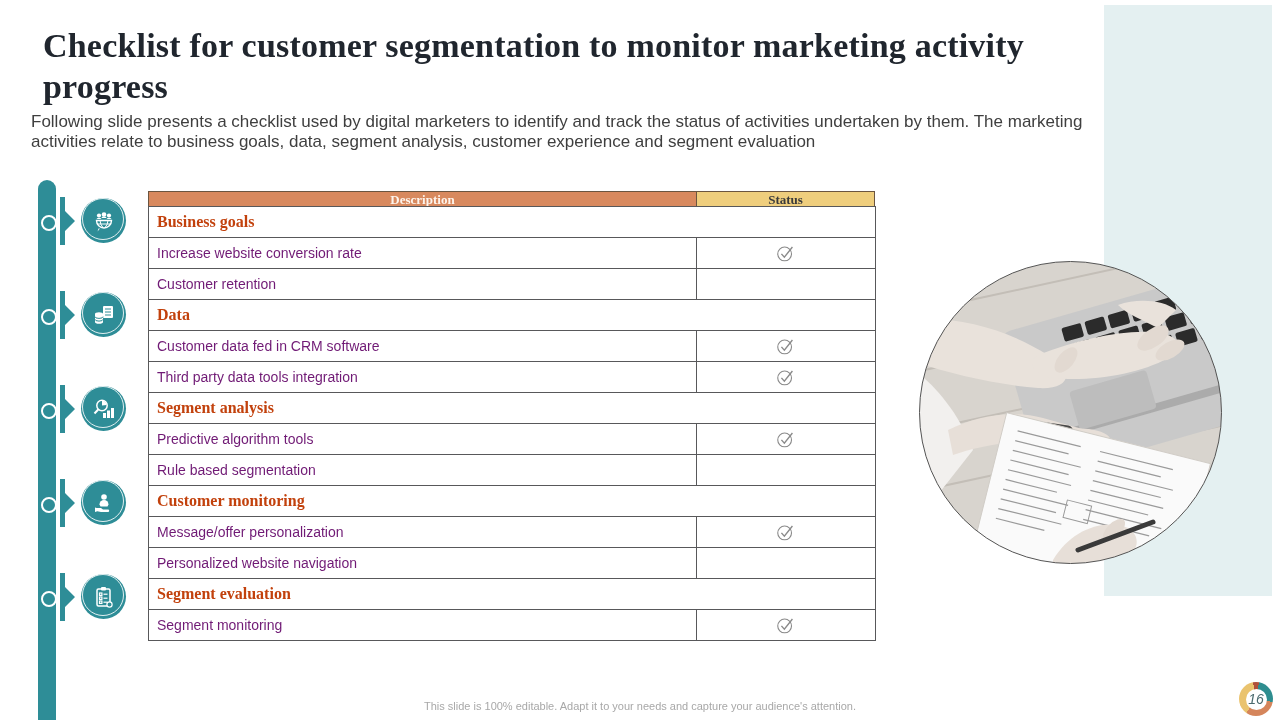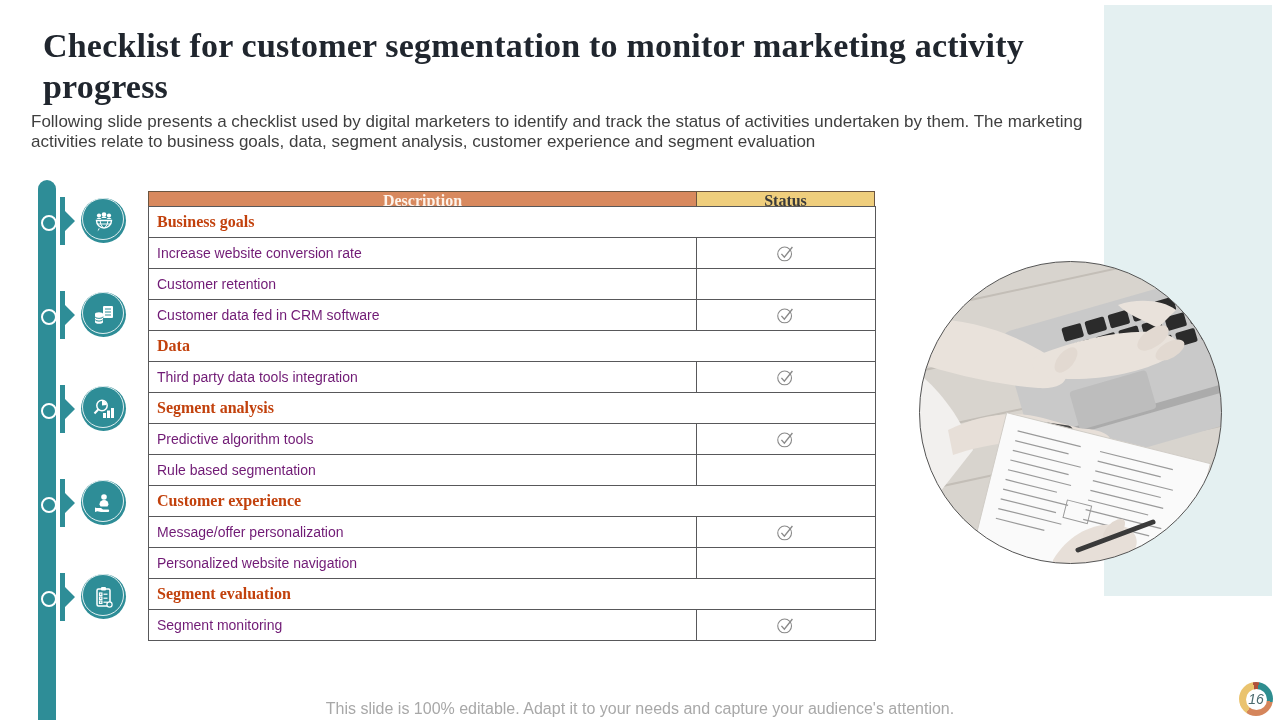--- a/index.html
+++ b/index.html
@@ -31,21 +31,21 @@
     content:"";position:absolute;left:1px;top:0px;right:2px;bottom:3px;
     border:1px solid rgba(255,255,255,.85);border-radius:50%;
   }
   
   .tbl-header{
     position:absolute;left:148px;top:167px;width:727px;height:36px;
     display:grid;grid-template-columns:548px 179px;box-sizing:border-box;
   }
   .tbl-header .hcell{
     display:flex;align-items:center;justify-content:center;box-sizing:border-box;
-    font-family:"Liberation Serif","DejaVu Serif",serif;font-weight:700;font-size:16px;
+    font-family:"Liberation Serif","DejaVu Serif",serif;font-weight:700;font-size:13px;
     border:1px solid #6b5540;
     margin-top:24px;
   }
   .hcell.desc{background:#D8895E;color:#FDF4EC;border-right:none;}
   .hcell.status{background:#EFCE7D;color:#3B3B3B;}
   table.checklist{
     position:absolute;left:148px;top:206px;width:727px;
     border-collapse:collapse;table-layout:fixed;
   }
   table.checklist td{
@@ -58,21 +58,21 @@
   }
   td.item-cell{font-size:14px;color:#701a75;}
   td.status-cell{text-align:center;padding:0;}
   tr.last-row td{border-bottom:2px solid #EDC99F;}
   .check-wrap{display:inline-flex;vertical-align:middle;}
   
   .photo{position:absolute;left:918px;top:260px;width:305px;height:305px;}
   
   .footer{
     position:absolute;left:0;top:700px;width:1280px;margin:0;text-align:center;
-    font-size:16px;color:#A8A8A8;
+    font-size:11px;color:#A8A8A8;
   }
   .page-badge{
     position:absolute;left:1239px;top:682px;width:34px;height:34px;border-radius:50%;
     background:conic-gradient(#B0503A 0deg 10deg,#2E8D8F 10deg 100deg,#D5855B 100deg 215deg,#EAC36E 215deg 350deg,#B0503A 350deg 360deg);
     display:flex;align-items:center;justify-content:center;
   }
   .page-badge .inner{
     width:21px;height:21px;border-radius:50%;background:#fff;
     display:flex;align-items:center;justify-content:center;
     font-size:14px;color:#4A6A6E;font-style:italic;
@@ -203,31 +203,31 @@
                 <path d="M7,13 l3.2,3.6 L19,5.5" fill="none" stroke="#8A8A8A" stroke-width="1.5"></path>
               </svg>
             </span></td>
       </tr>
       <tr>
         <td class="item-cell">Customer retention</td>
         <td class="status-cell"></td>
       </tr>
 
       <tr>
+          <td class="section-cell" colspan="2">Data</td>
+        </tr>
+      <tr>
         <td class="item-cell">Customer data fed in CRM software</td>
         <td class="status-cell"><span class="check-wrap">
               <svg width="22" height="22" viewBox="0 0 24 24">
                 <circle cx="10.5" cy="13" r="7.5" fill="none" stroke="#8A8A8A" stroke-width="1.2"></circle>
                 <path d="M7,13 l3.2,3.6 L19,5.5" fill="none" stroke="#8A8A8A" stroke-width="1.5"></path>
               </svg>
             </span></td>
       </tr>
-      <tr>
-          <td class="section-cell" colspan="2">Data</td>
-        </tr>
       <tr>
         <td class="item-cell">Third party data tools integration</td>
         <td class="status-cell"><span class="check-wrap">
               <svg width="22" height="22" viewBox="0 0 24 24">
                 <circle cx="10.5" cy="13" r="7.5" fill="none" stroke="#8A8A8A" stroke-width="1.2"></circle>
                 <path d="M7,13 l3.2,3.6 L19,5.5" fill="none" stroke="#8A8A8A" stroke-width="1.5"></path>
               </svg>
             </span></td>
       </tr>
 
@@ -242,21 +242,21 @@
                 <path d="M7,13 l3.2,3.6 L19,5.5" fill="none" stroke="#8A8A8A" stroke-width="1.5"></path>
               </svg>
             </span></td>
       </tr>
       <tr>
         <td class="item-cell">Rule based segmentation</td>
         <td class="status-cell"></td>
       </tr>
 
       <tr>
-          <td class="section-cell" colspan="2">Customer experience</td>
+          <td class="section-cell" colspan="2">Customer monitoring</td>
         </tr>
       <tr>
         <td class="item-cell">Message/offer personalization</td>
         <td class="status-cell"><span class="check-wrap">
               <svg width="22" height="22" viewBox="0 0 24 24">
                 <circle cx="10.5" cy="13" r="7.5" fill="none" stroke="#8A8A8A" stroke-width="1.2"></circle>
                 <path d="M7,13 l3.2,3.6 L19,5.5" fill="none" stroke="#8A8A8A" stroke-width="1.5"></path>
               </svg>
             </span></td>
       </tr>

